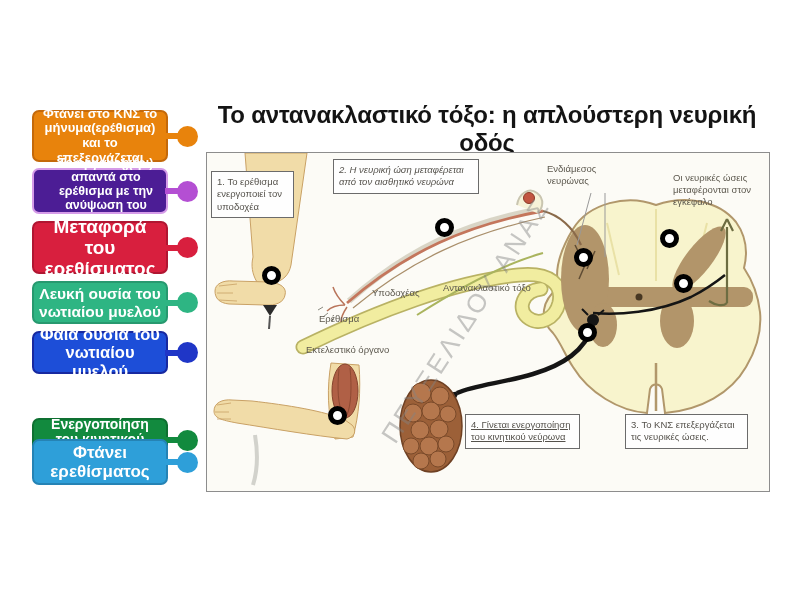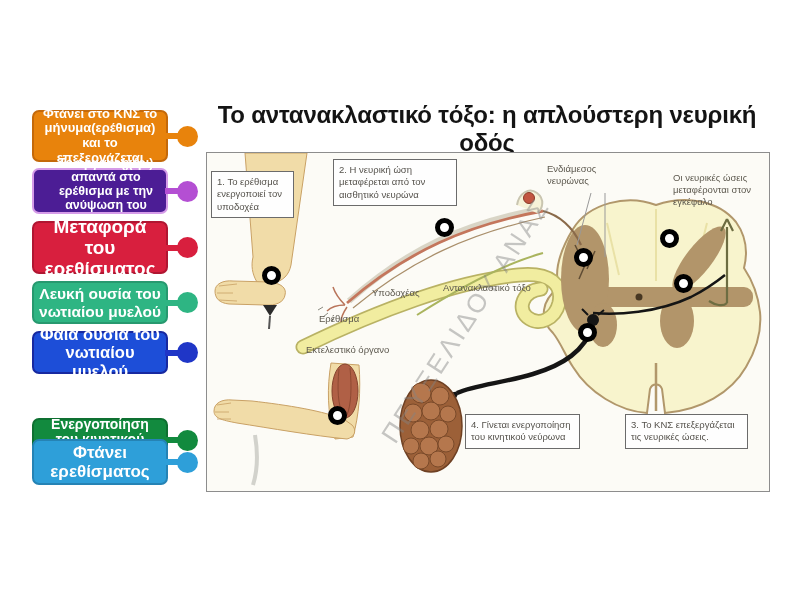--- a/index.html
+++ b/index.html
@@ -168,22 +168,22 @@
         <path d="M10,252 L24,250 M8,259 L22,259 M10,266 L24,266" fill="none" stroke-width="0.8"></path>
         <ellipse cx="138" cy="238" rx="13" ry="27" fill="#b06046" stroke="#84422c"></ellipse>
         <path d="M132,216 C130,236 131,252 136,262 M143,215 C145,235 144,252 140,262" fill="none" stroke="#84422c" stroke-width="0.8"></path>
         <path d="M48,282 C51,300 51,316 46,332" stroke="#d2d2cc" stroke-width="4" fill="none"></path>
       </g>
     </svg>
 
     <div class="watermark">ΠΕΥΞΕΛΙΔΟΥ ΑΝΑΣ</div>
 
     <div class="note" style="left:4px;top:18px;width:83px;">1. Το ερέθισμα ενεργοποιεί τον υποδοχέα</div>
-    <div class="note" style="left:126px;top:6px;width:124px;">2. Η νευρική ώση μεταφέρεται από τον αισθητικό νευρώνα</div>
-    <div class="note" style="left:258px;top:261px;width:115px;">4. Γίνεται ενεργοποίηση του κινητικού νεύρωνα</div>
+    <div class="note" style="left:126px;top:6px;width:146px;font-style:italic;">2. Η νευρική ώση μεταφέρεται από τον αισθητικό νευρώνα</div>
+    <div class="note" style="left:258px;top:261px;width:115px;text-decoration:underline;">4. Γίνεται ενεργοποίηση του κινητικού νεύρωνα</div>
     <div class="note" style="left:418px;top:261px;width:123px;">3. Το ΚΝΣ επεξεργάζεται τις νευρικές ώσεις.</div>
 
     <div class="plabel" style="left:340px;top:10px;width:82px;text-align:left;">Ενδιάμεσος νευρώνας</div>
     <div class="plabel" style="left:466px;top:19px;width:94px;">Οι νευρικές ώσεις μεταφέρονται στον εγκέφαλο</div>
     <div class="plabel" style="left:165px;top:134px;">Υποδοχέας</div>
     <div class="plabel" style="left:112px;top:160px;">Ερέθισμα</div>
     <div class="plabel" style="left:236px;top:129px;width:88px;">Αντανακλαστικό τόξο</div>
     <div class="plabel" style="left:99px;top:191px;width:95px;">Εκτελεστικό όργανο</div>
 
     <div class="marker" style="left:55px;top:113px;"></div>

